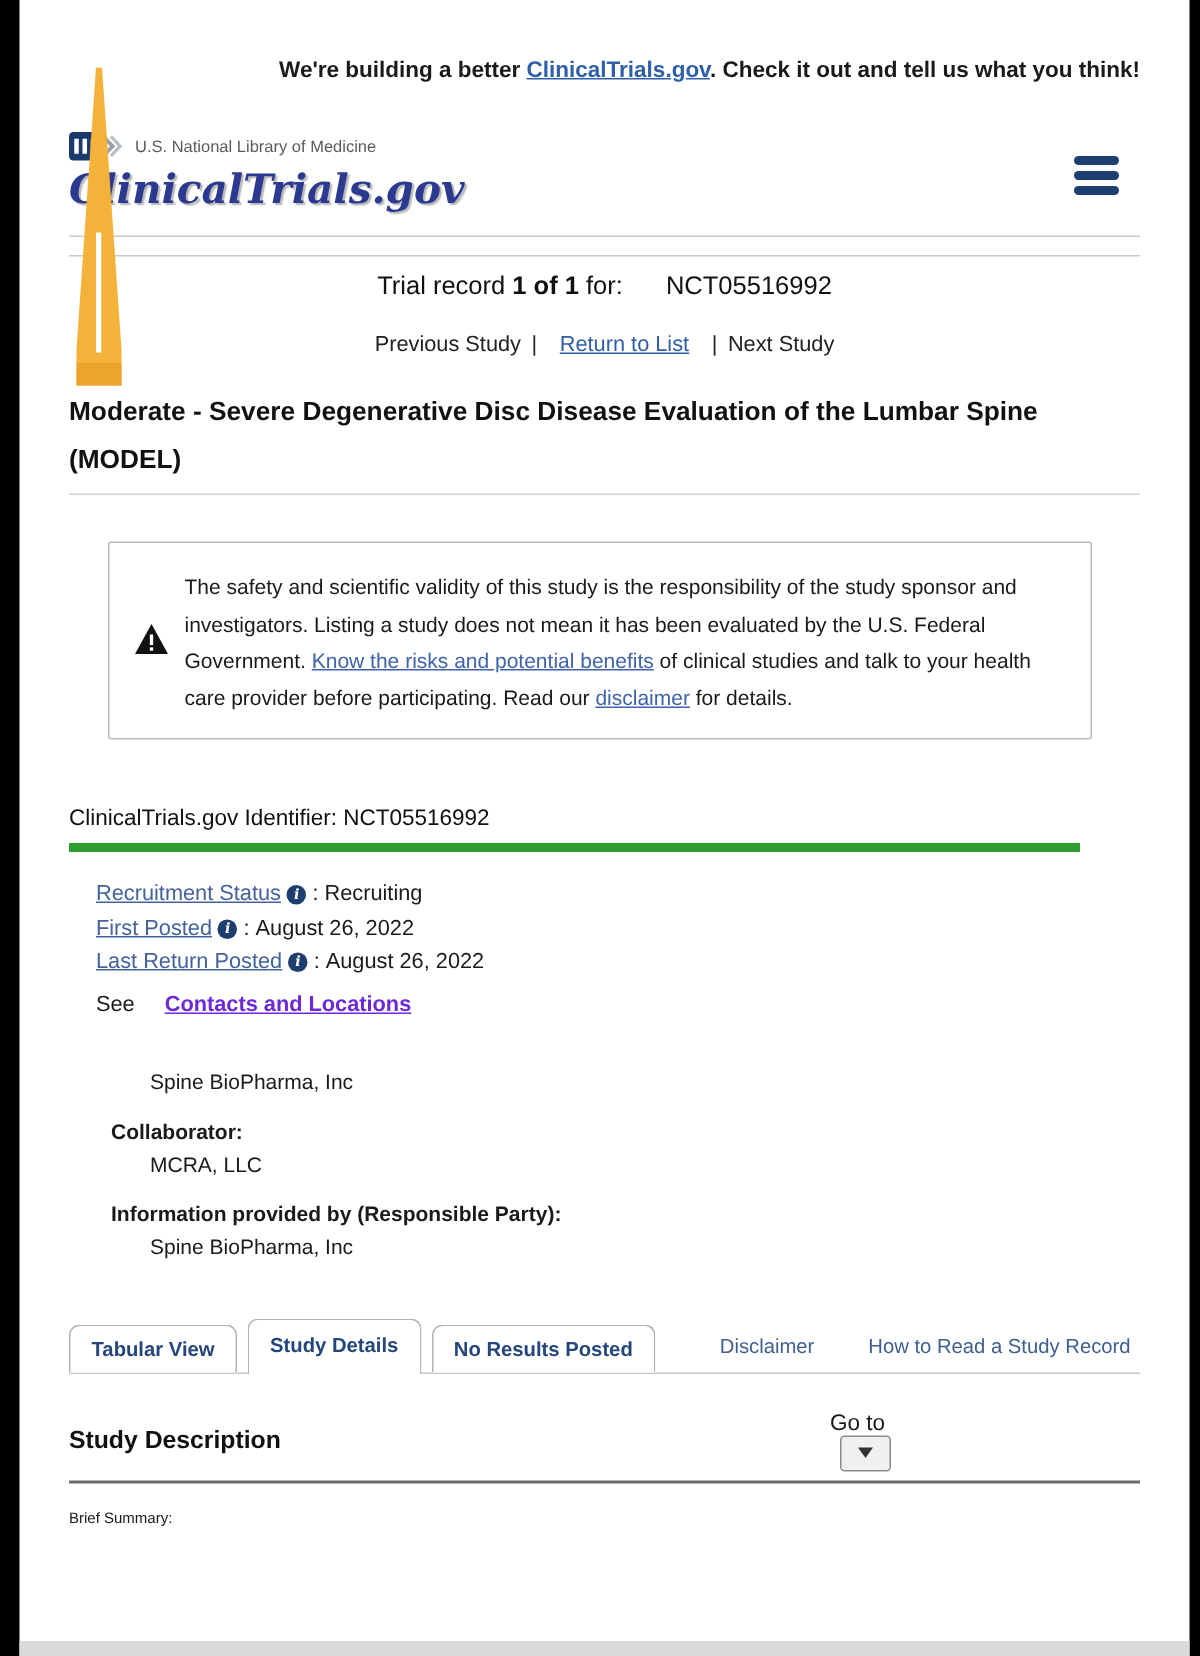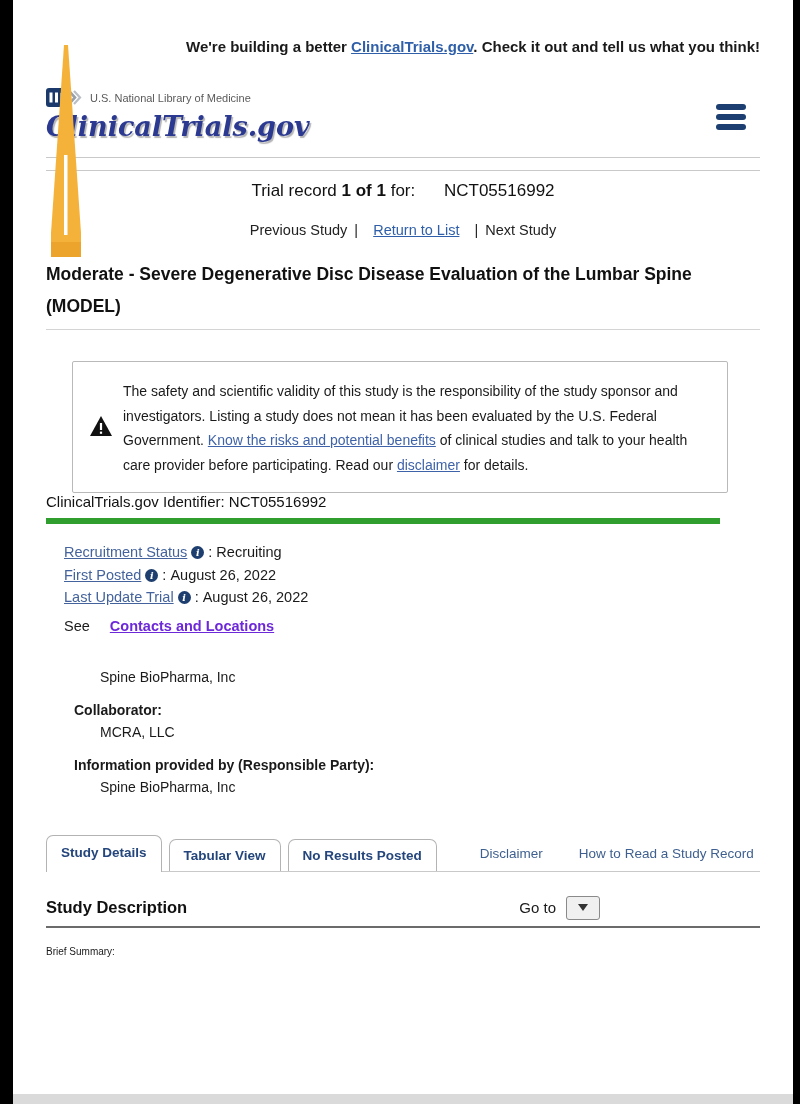--- a/index.html
+++ b/index.html
@@ -39,21 +39,21 @@
   .hr-title { border:none; border-top:1px solid #d4d4d4; margin-top:7px; }
 
   
   .warning-box { margin:31px auto 0 26px; width:656px; border:1px solid #b9b9b9;
                  border-radius:2px; padding:17px 20px 15px 16px; display:flex; align-items:center; }
   .warning-icon { flex:0 0 34px; }
   .warning-text { font-size:14px; line-height:24.5px; color:#1a1a1a; }
   .warning-text a { color:#3f63a8; text-decoration:underline; }
 
   
-  .identifier { font-size:15px; color:#111; }
+  .identifier { margin-top:44px; font-size:15px; color:#111; }
   .green-bar { margin-top:8px; width:674px; height:6px; background:#2f9e2f; }
 
   
   .status-block { margin-top:17px; margin-left:18px; font-size:14.5px; }
   .status-row { line-height:22.5px; color:#1a1a1a; }
   .status-row a { color:#44639c; text-decoration:underline; }
   .status-sep { margin:0 4px; }
   .info-icon { display:inline-block; width:13px; height:13px; border-radius:50%;
                background:#1d3e6e; color:#fff; font-size:9.5px; line-height:13px;
                text-align:center; vertical-align:1px; margin-left:4px;
@@ -74,21 +74,21 @@
   .tab { border:1px solid #b3b3b3; border-bottom:none; border-radius:7px 7px 0 0;
          padding:8px 14px; font-size:13.5px; font-weight:bold; color:#24467c;
          background:#fff; margin-right:7px; cursor:pointer; white-space:nowrap; }
   .tab.active { margin-bottom:-1px; padding-bottom:12px; padding-top:9px; }
   .tab-link { font-size:13.5px; color:#3e5f8f; margin:0 0 10px 36px; cursor:pointer; white-space:nowrap; }
 
   
   .section-head { margin-top:24px; display:flex; align-items:center;
                   border-bottom:2px solid #6b6b6b; padding-bottom:6px; }
   .section-title { font-size:16.5px; font-weight:bold; color:#111; }
-  .goto-group { margin-left:auto; margin-right:160px; display:flex; align-items:center; }
+  .goto-group { margin-left:auto; margin-right:160px; display:flex; align-items:center;flex-direction:column; }
   .goto-label { font-size:15px; color:#1a1a1a; margin-right:10px; }
   .goto-btn { width:34px; height:24px; background:#f0f0f0; border:1px solid #8a8a8a;
               border-radius:3px; display:flex; align-items:center; justify-content:center; cursor:pointer; }
   .caret-down { width:0; height:0; border-left:5px solid transparent;
                 border-right:5px solid transparent; border-top:7px solid #333; }
 
   .brief-summary { margin-top:18px; font-size:10px; color:#1a1a1a; }
 
   
   .nib { position:absolute; left:33px; top:45px; z-index:5; }
@@ -171,21 +171,21 @@
     <div class="green-bar"></div>
 
     <div class="status-block">
       <div class="status-row">
         <a href="#">Recruitment Status</a><span class="info-icon"></span><span class="status-sep">:</span><span>Recruiting</span>
       </div>
       <div class="status-row">
         <a href="#">First Posted</a><span class="info-icon"></span><span class="status-sep">:</span><span>August 26, 2022</span>
       </div>
       <div class="status-row">
-        <a href="#">Last Update Trial</a><span class="info-icon"></span><span class="status-sep">:</span><span>August 26, 2022</span>
+        <a href="#">Last Return Posted</a><span class="info-icon"></span><span class="status-sep">:</span><span>August 26, 2022</span>
       </div>
     </div>
     <div class="see-line">
       <span>See</span><a href="#">Contacts and Locations</a>
     </div>
 
     <div class="parties">
       <div class="party">
         <div class="party-value">Spine BioPharma, Inc</div>
       </div>
@@ -193,22 +193,22 @@
         <div class="party-label">Collaborator:</div>
         <div class="party-value">MCRA, LLC</div>
       </div>
       <div class="party">
         <div class="party-label">Information provided by (Responsible Party):</div>
         <div class="party-value">Spine BioPharma, Inc</div>
       </div>
     </div>
 
     <div class="tabs-row">
+      <div class="tab">Tabular View</div>
       <div class="tab active">Study Details</div>
-      <div class="tab">Tabular View</div>
       <div class="tab">No Results Posted</div>
       <div class="tab-link">Disclaimer</div>
       <div class="tab-link">How to Read a Study Record</div>
     </div>
 
     <div class="section-head">
       <span class="section-title">Study Description</span>
       <span class="goto-group">
         <span class="goto-label">Go to</span>
         <span class="goto-btn">

